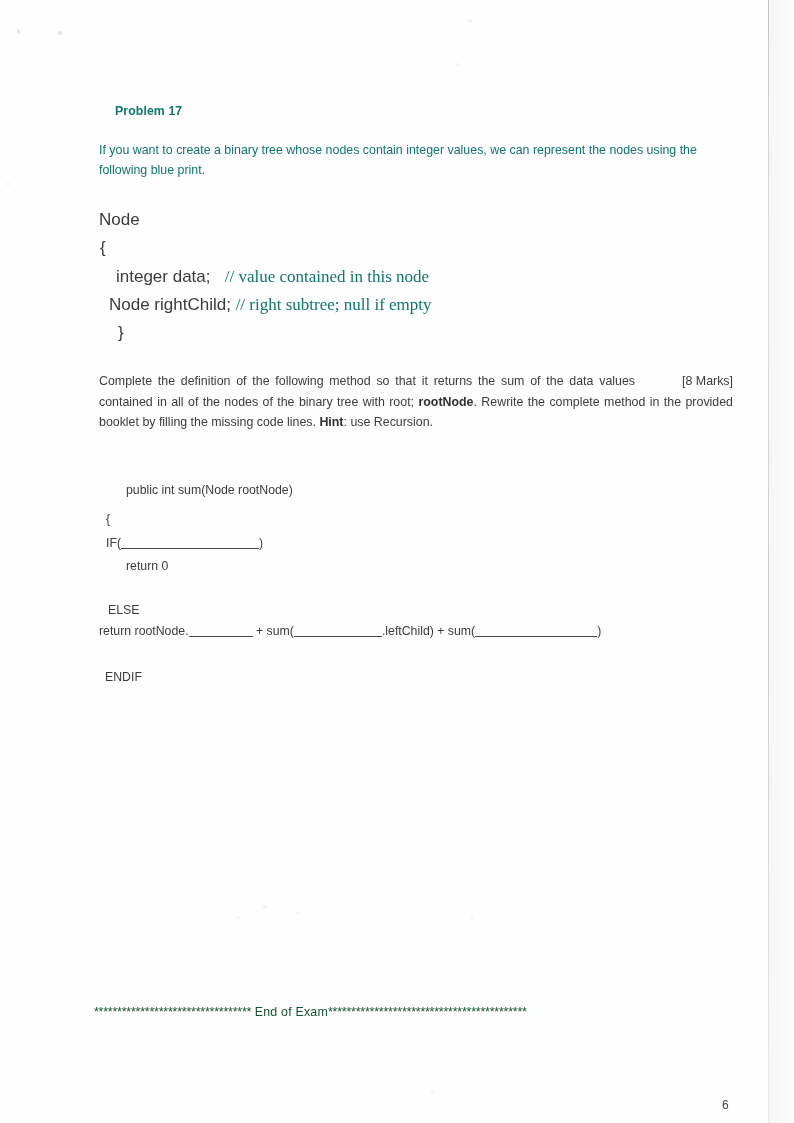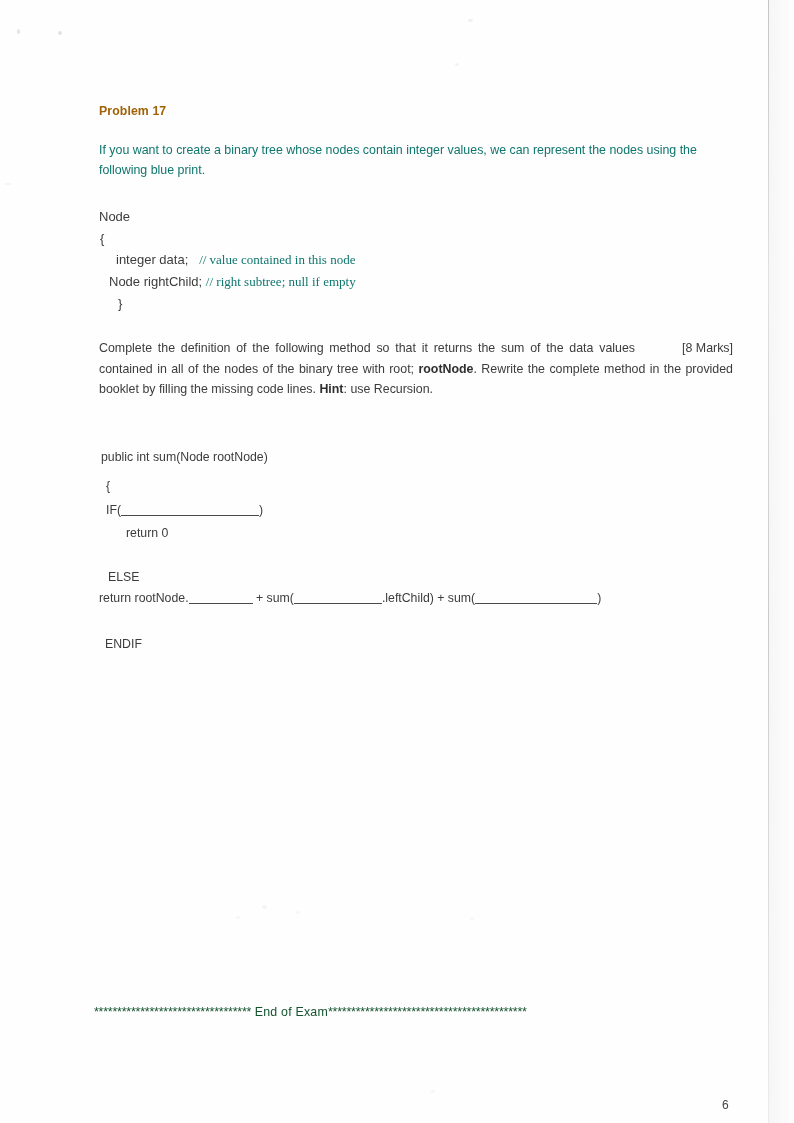--- a/index.html
+++ b/index.html
@@ -52,36 +52,36 @@
   .content {
     position: absolute;
     left: 99px;
     top: 104px;
     width: 635px;
   }
 
   .problem-title {
     font-size: 12.3px;
     font-weight: bold;
-    color: #a16207;
+    color: #0f766e;
     letter-spacing: 0.1px;
-    margin: 0 0 22px 0;
+    margin: 0 0 22px 16px;
   }
 
   .intro {
     font-size: 12.4px;
     line-height: 1.62;
     color: #0f766e;
     margin: 0 0 26px 0;
     width: 632px;
   }
 
   
   .code-block {
-    font-size: 13px;
+    font-size: 17px;
     line-height: 1.66;
     color: #3c3c3c;
     margin: 0 0 24px 0;
   }
   .code-line { white-space: pre; }
   .cmt { color: #0f766e; font-family: Liberation Serif, serif; }
 
   .ln-node      { padding-left: 0px; }
   .ln-open      { padding-left: 1px; }
   .ln-data      { padding-left: 17px; }
@@ -107,21 +107,21 @@
   }
 
   
   .answer {
     margin-top: 48px;
     font-size: 12.3px;
     line-height: 1.55;
     color: #3c3c3c;
   }
   .answer .a-line { white-space: pre; }
-  .a-sig   { padding-left: 2px;  margin-bottom: 10px; }
+  .a-sig   { padding-left: 2px;  margin-bottom: 10px; margin-left: 25px; }
   .a-brace { padding-left: 7px;  margin-bottom: 5px; }
   .a-if    { padding-left: 7px;  margin-bottom: 4px; }
   .a-ret0  { padding-left: 27px; margin-bottom: 25px; }
   .a-else  { padding-left: 9px;  margin-bottom: 2px; }
   .a-ret   { padding-left: 0px;  margin-bottom: 27px; }
   .a-endif { padding-left: 6px; }
 
   .blank {
     display: inline-block;
     border-bottom: 1.3px solid #4a4a4a;

